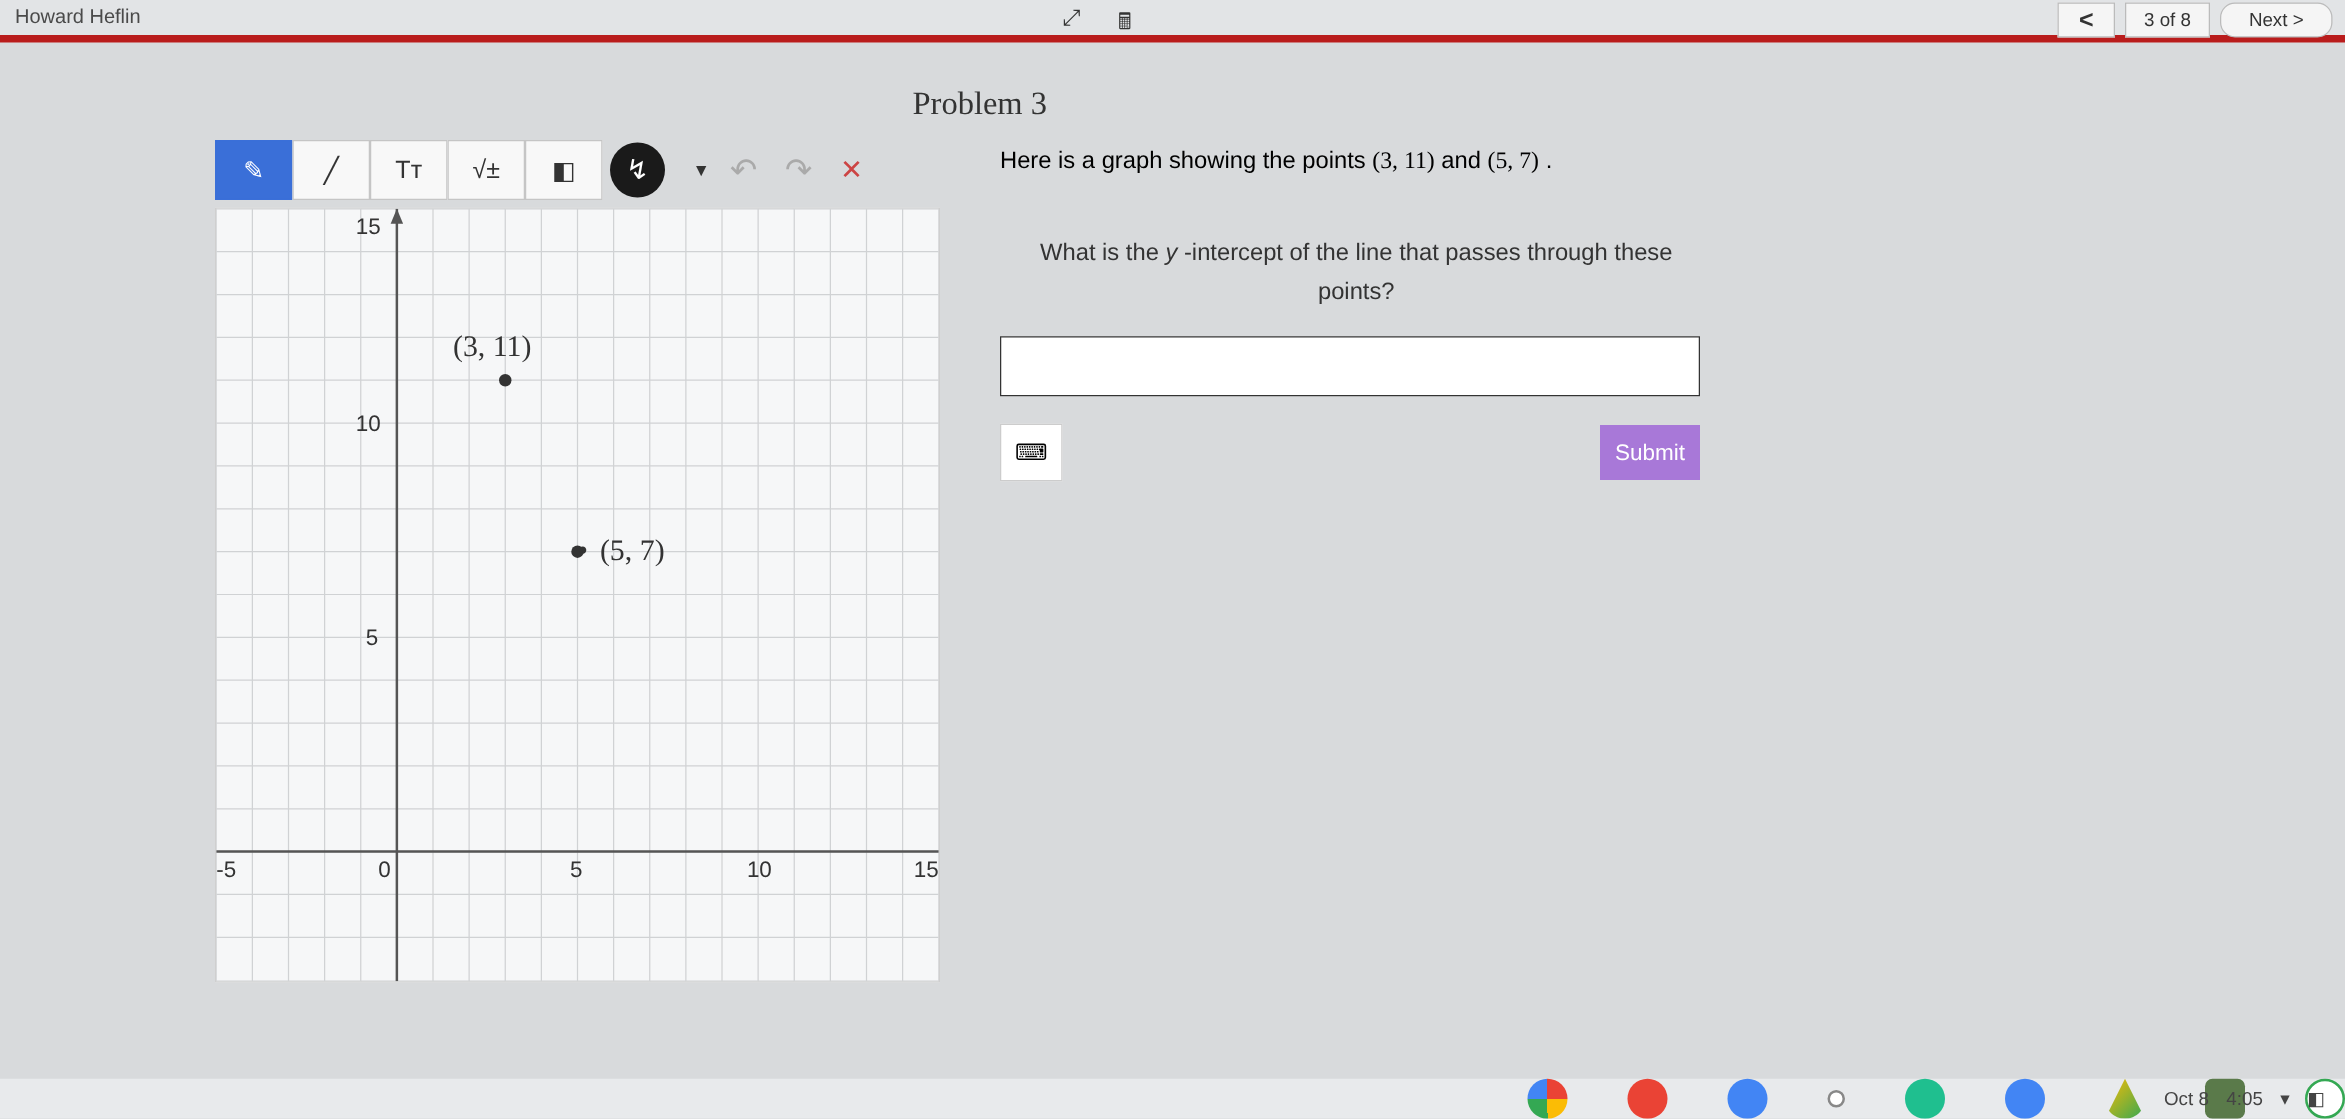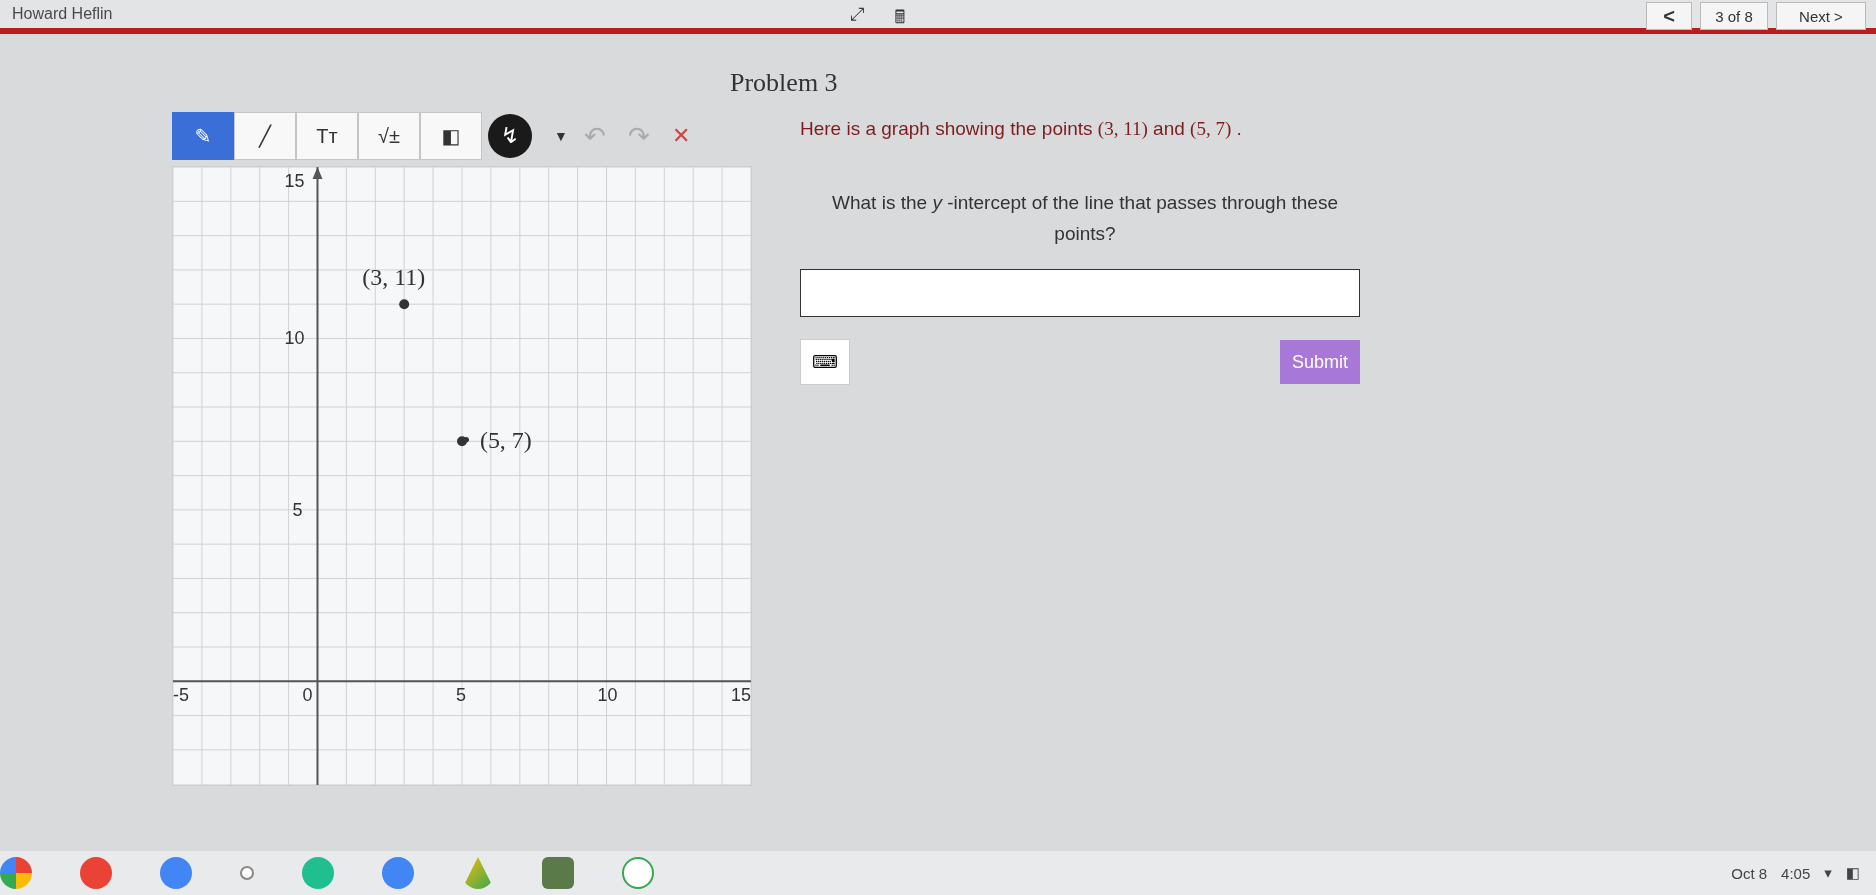--- a/index.html
+++ b/index.html
@@ -31,21 +31,21 @@
       display: flex; gap: 8px;
     }
     .nav-btn {
       background: #f5f5f5; border: 1px solid #bbb;
       height: 28px; display: flex; align-items: center;
       justify-content: center; font-size: 15px; color: #333;
       cursor: pointer;
     }
     .nav-prev { width: 46px; font-size: 20px; font-weight: bold; }
     .nav-page { width: 68px; }
-    .nav-next { width: 90px; }
+    .nav-next { width: 90px; border-radius: 12px; }
     .main { position: relative; width: 100%; height: calc(100% - 64px); text-decoration: underline; }
     .problem-title {
       position: absolute; left: 730px; top: 34px;
       font-size: 26px; color: #333; font-family: Georgia, serif;
     }
     
     .toolbar {
       position: absolute; left: 172px; top: 76px;
       display: flex; align-items: center; height: 52px;
     }
@@ -72,42 +72,42 @@
       width: 580px; height: 620px; background: #f6f7f8;
       border: 1px solid #cfcfcf;
     }
     .graph-wrap svg { width: 100%; height: 100%; }
     .grid-line { stroke: #d0d2d4; stroke-width: 1; }
     .axis-line { stroke: #555; stroke-width: 2; }
     .tick-label { font-size: 18px; fill: #333; font-family: Arial; }
     .point-label { font-size: 24px; fill: #333; font-family: Georgia, serif; }
     
     .q-panel { position: absolute; left: 800px; top: 80px; width: 570px; }
-    .q-text { font-size: 19px; color: #7f1d1d; line-height: 1.6; margin-bottom: 43px; }
+    .q-text { font-size: 19px; color: #000000; line-height: 1.6; margin-bottom: 43px; }
     .q-text .math { font-family: Georgia, serif; }
     .q-sub { font-size: 19px; color: #333; line-height: 1.6; margin-top: 44px; margin-bottom: 20px; text-align: center;}
     .answer-input {
       width: 560px; height: 48px; background: #fff;
       border: 1px solid #333; padding: 0 10px; font-size: 18px;
     }
     .answer-row { display: flex; justify-content: space-between; align-items: center; margin-top: 22px; width: 560px;}
     .kbd-btn {
       width: 50px; height: 46px; border: 1px solid #ccc;
       background: #fff; display: flex; align-items:center; justify-content:center;
       cursor: pointer; font-size: 18px;
     }
     .submit-btn {
       background: #a878d8; color: #fff; border: none;
       height: 44px; padding: 0 12px; font-size: 18px; cursor: pointer; margin-left: 24px;
     }
     
     .taskbar {
       position: absolute; bottom: 0; left: 0; right: 0;
-      height: 44px; background: #e8eaec;
-      display: flex; align-items: center; justify-content: flex-start;
+      height: 32px; background: #e8eaec;
+      display: flex; align-items: center; justify-content: flex-end;
       gap: 48px;
     }
     .task-icon { width: 32px; height: 32px; border-radius: 50%; }
     .task-right { position: absolute; right: 16px; display: flex; align-items: center; gap: 14px; font-size: 15px; color:#444;}
     .italic { font-style: italic; }
   </style>
 </head>
 <body>
 
 <div class="topbar">

